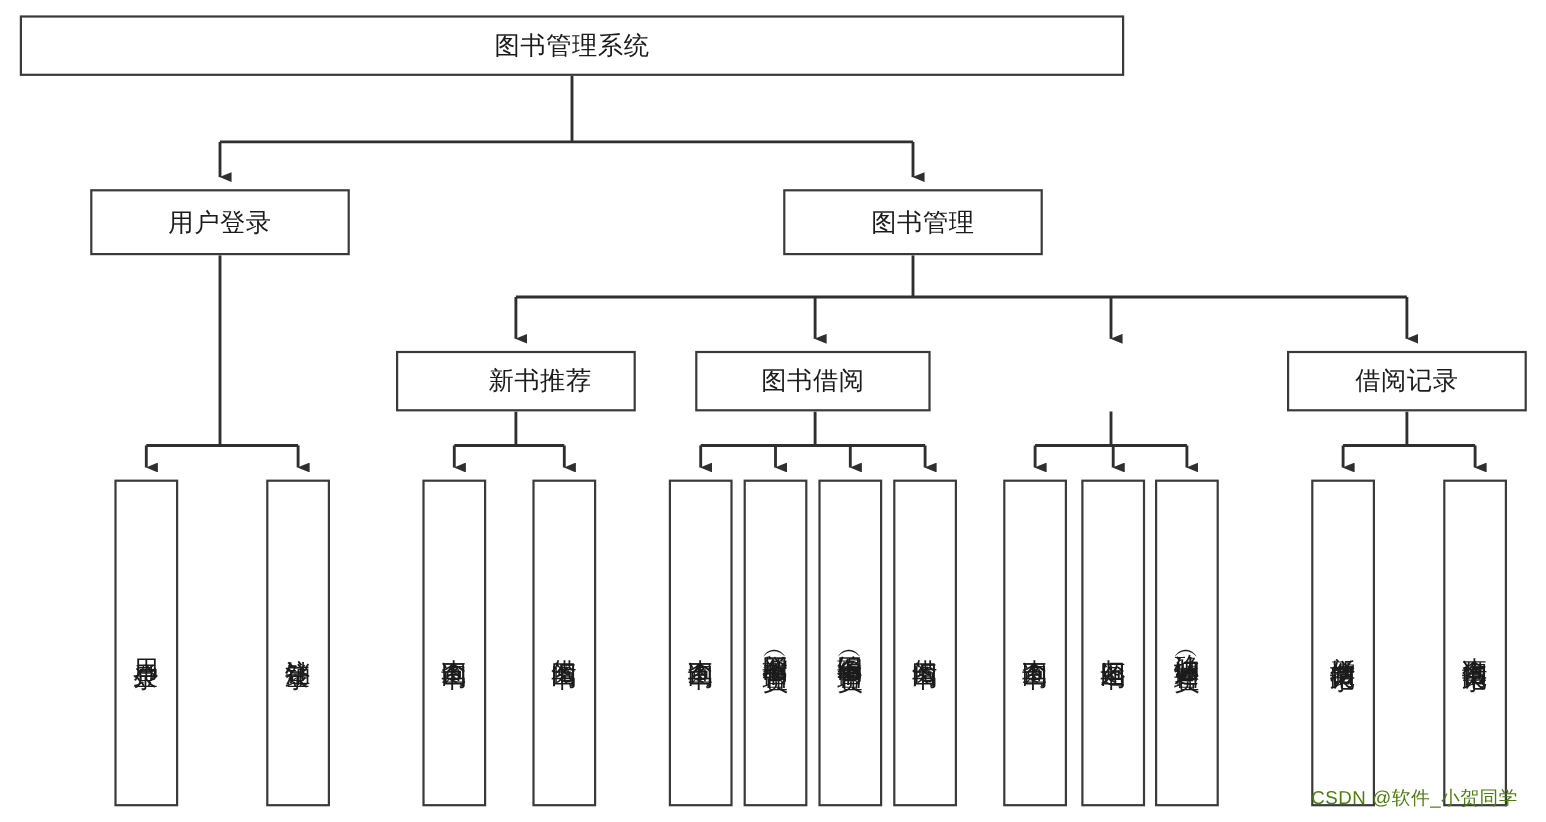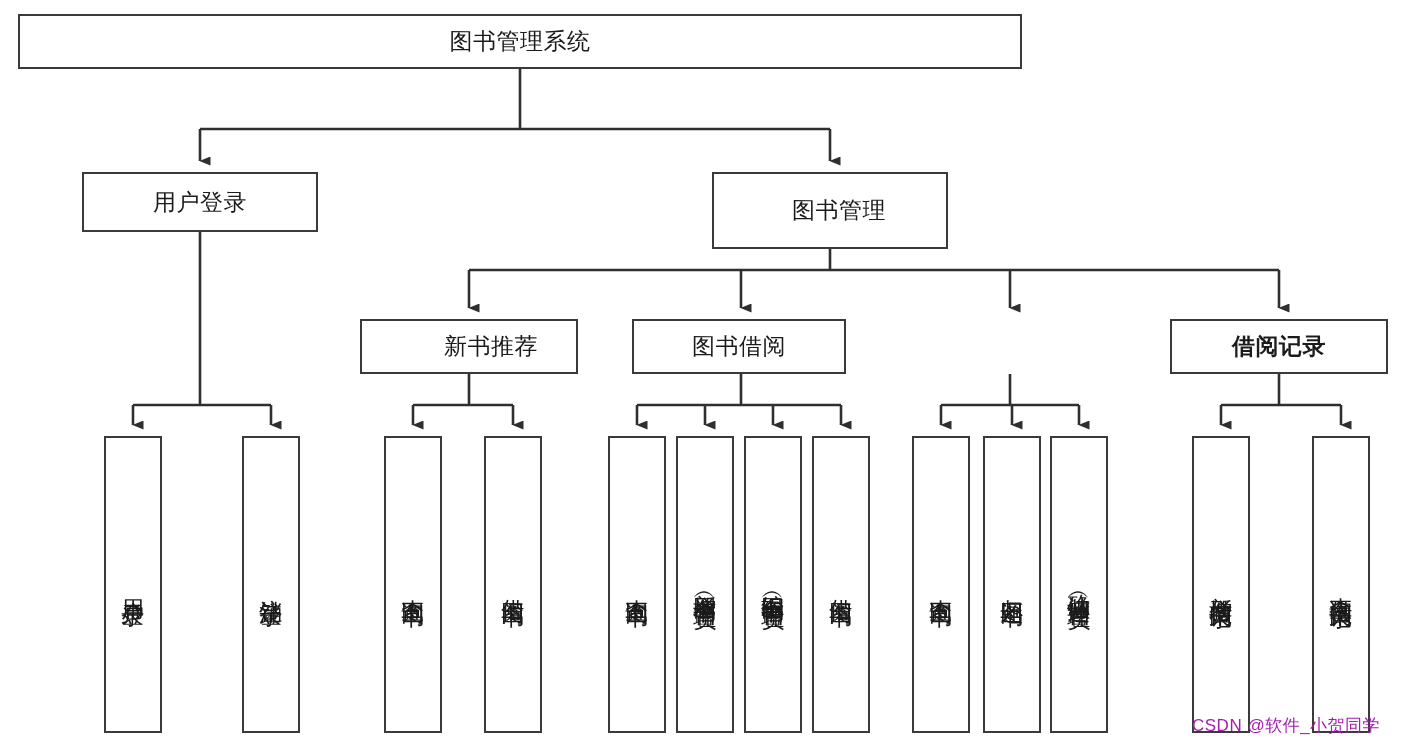--- a/index.html
+++ b/index.html
@@ -51,21 +51,21 @@
     writing-mode: vertical-rl;
     text-orientation: upright;
     display: block;
     max-height: 286px;
   }
   .watermark {
     position: absolute;
     left: 1192px;
     top: 714px;
     font-size: 17px;
-    color: #a21caf;
+    color: #4d7c0f;
     letter-spacing: 0.5px;
     white-space: nowrap;
     font-family: "Liberation Sans", "DejaVu Sans", sans-serif;
   }
 </style>
 </head>
 <body>
 
 <div id="canvas">
   <svg id="wires" viewBox="0 0 1405 747" xmlns="http://www.w3.org/2000/svg">
@@ -105,34 +105,34 @@
   </svg>
 
   <div class="node horiz" style="left: 18px; top: 14px; width: 1004px; height: 55px;">
       <span>图书管理系统</span>
     </div>
 
   <div class="node horiz" style="left: 82px; top: 172px; width: 236px; height: 60px;">
       <span>用户登录</span>
     </div>
 
-  <div class="node horiz" style="left: 712px; top: 172px; width: 236px; height: 77px; padding-left: 18px;">
+  <div class="node horiz" style="left: 712px; top: 172px; width: 236px; height: 60px; padding-left: 18px;">
       <span>图书管理</span>
     </div>
 
   <div class="node horiz" style="left: 360px; top: 319px; width: 218px; height: 55px; padding-left: 44px;">
       <span>新书推荐</span>
     </div>
 
   <div class="node horiz" style="left: 632px; top: 319px; width: 214px; height: 55px;">
       <span>图书借阅</span>
     </div>
 
 
-  <div class="node horiz" style="left: 1170px; top: 319px; width: 218px; height: 55px; font-weight: bold;">
+  <div class="node horiz" style="left: 1170px; top: 319px; width: 218px; height: 55px;">
       <span>借阅记录</span>
     </div>
 
   <div class="node vert" style="left: 104px; top: 436px; width: 58px; height: 297px;">
       <span class="vtxt">用户登录</span>
     </div>
 
   <div class="node vert" style="left: 242px; top: 436px; width: 58px; height: 297px;">
       <span class="vtxt">注销登录</span>
     </div>

